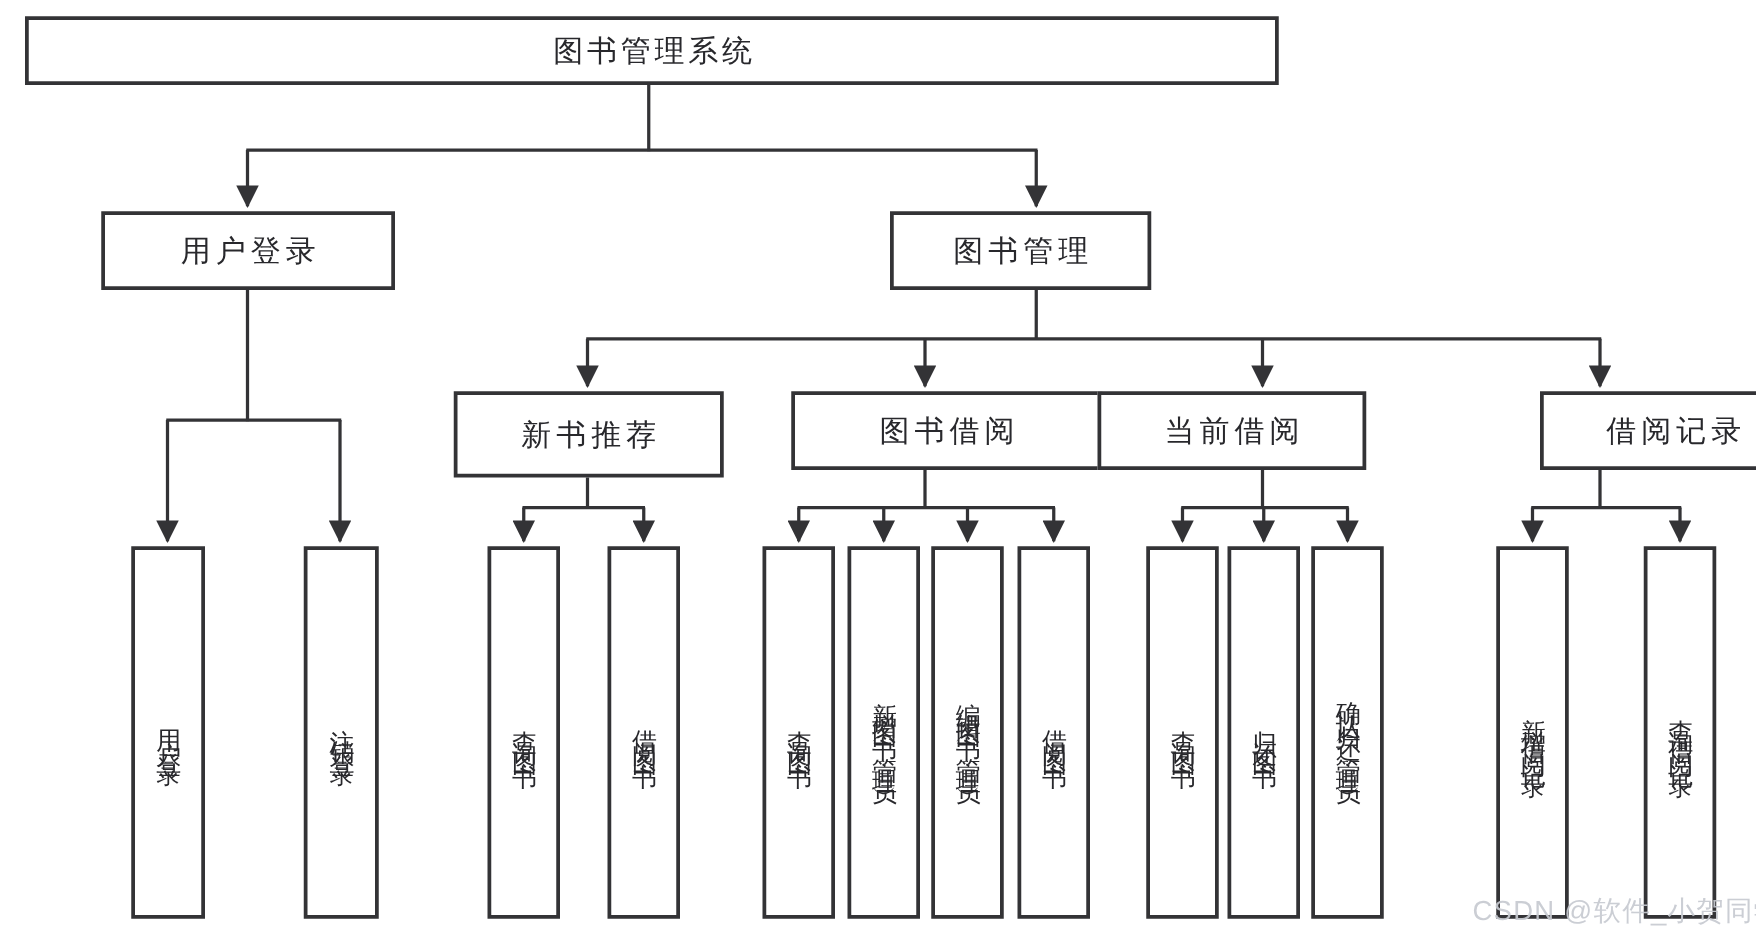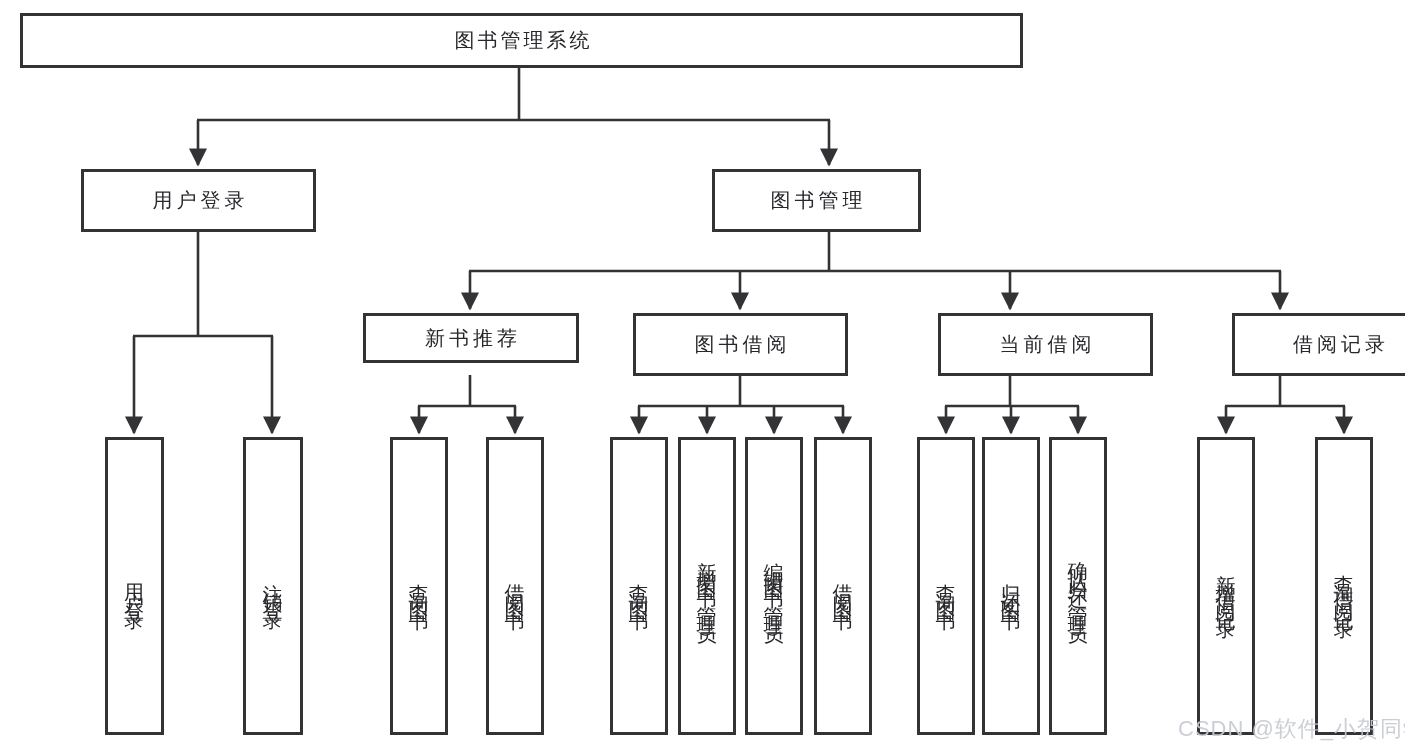--- a/index.html
+++ b/index.html
@@ -14,21 +14,21 @@
     position:absolute;
     box-sizing:border-box;
     border:3px solid #333336;
     background:#ffffff;
     display:flex;
     align-items:center;
     justify-content:center;
     color:#28282c;
   }
   .hlabel{
-    font-size:20px;
+    font-size:24px;
     letter-spacing:4px;
     white-space:nowrap;
     text-indent:4px;
   }
   .root .hlabel{letter-spacing:3px;}
   .vbox{z-index:1;}
   .vlabel{
     writing-mode:vertical-rl;
     font-size:20px;
     letter-spacing:9px;
@@ -104,27 +104,27 @@
     <span class="hlabel">图书管理系统</span>
   </div>
 
   <div class="box" style="left:81px;top:169px;width:235px;height:63px">
     <span class="hlabel">用户登录</span>
   </div>
   <div class="box" style="left:712px;top:169px;width:209px;height:63px">
     <span class="hlabel">图书管理</span>
   </div>
 
-  <div class="box" style="left:363px;top:313px;width:216px;height:50px">
+  <div class="box" style="left:363px;top:313px;width:216px;height:69px">
     <span class="hlabel">新书推荐</span>
   </div>
-  <div class="box" style="left:633px;top:313px;width:215px;height:63px">
+  <div class="box" style="left:633px;top:313px;width:249px;height:63px">
     <span class="hlabel">图书借阅</span>
   </div>
-  <div class="box" style="left:938px;top:313px;width:215px;height:63px">
+  <div class="box" style="left:878px;top:313px;width:215px;height:63px">
     <span class="hlabel">当前借阅</span>
   </div>
   <div class="box" style="left:1232px;top:313px;width:214px;height:63px">
     <span class="hlabel">借阅记录</span>
   </div>
 
   <div class="box vbox" style="left:105px;top:437px;width:59px;height:298px">
     <span class="vlabel">用户登录</span>
   </div>
   <div class="box vbox" style="left:243px;top:437px;width:60px;height:298px">

